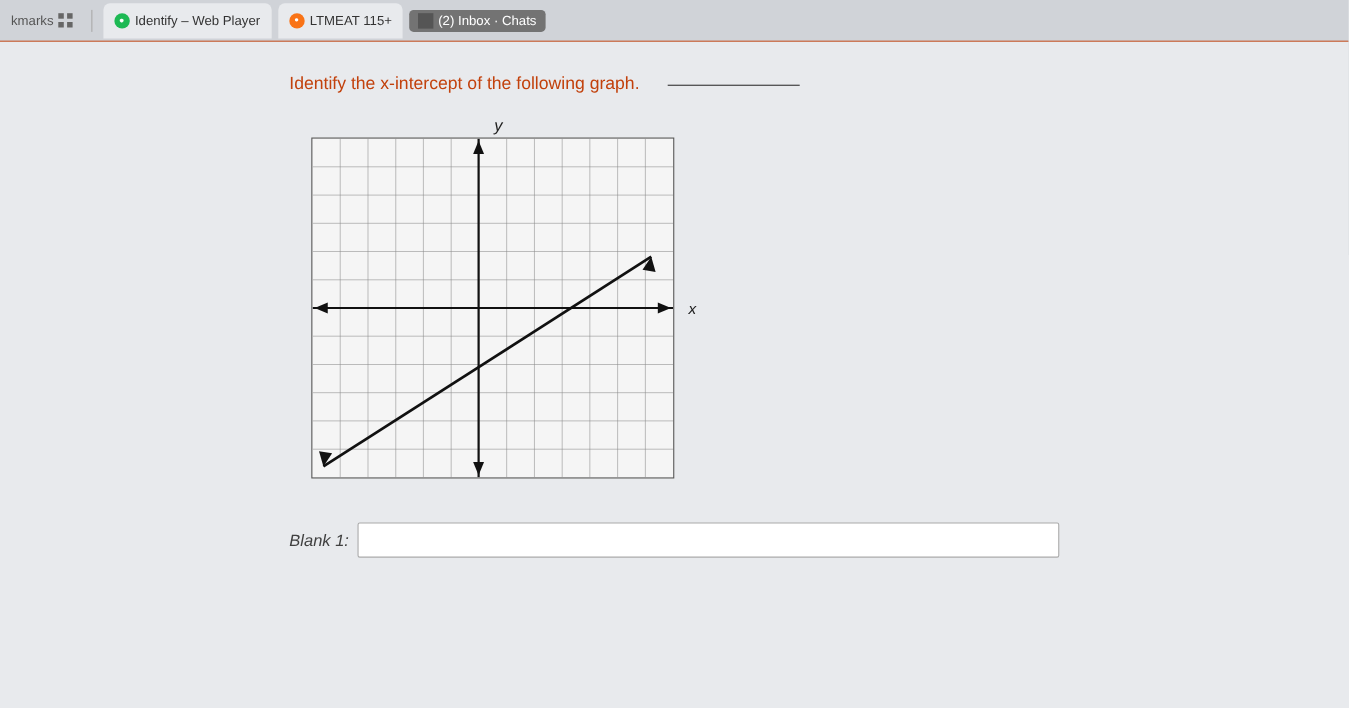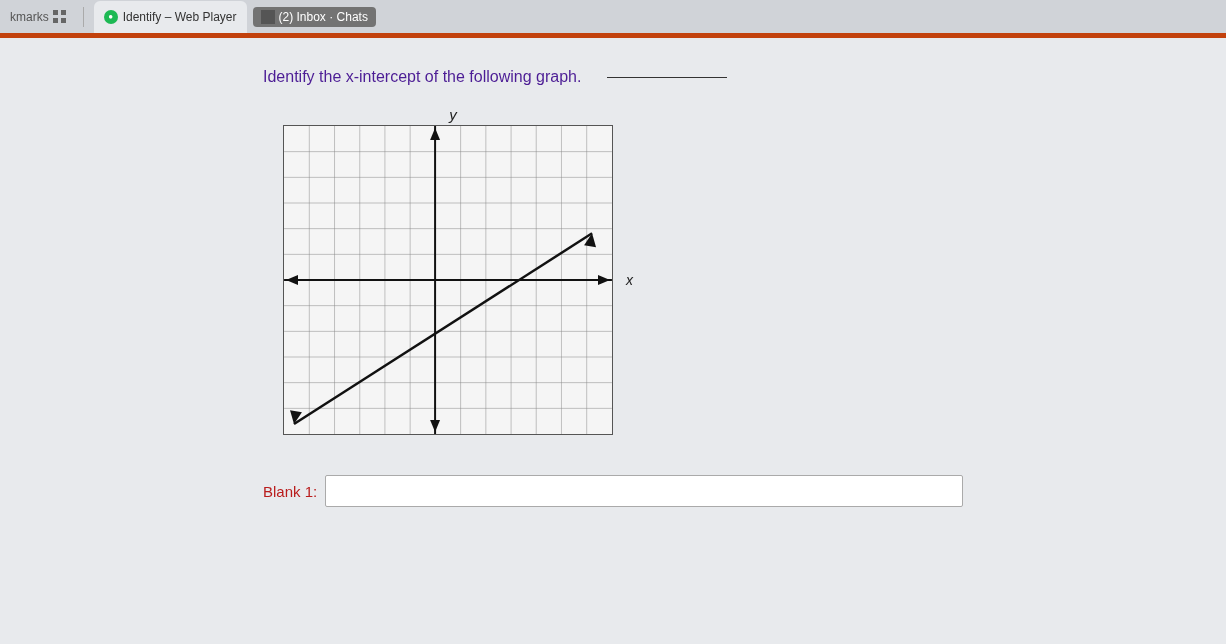--- a/index.html
+++ b/index.html
@@ -12,21 +12,21 @@
       position: relative;
     }
 
     
     .tab-bar {
       display: flex;
       align-items: center;
       background: #d0d3d8;
       height: 38px;
       padding: 0 10px;
-      border-bottom: 5px solid #c2410c;
+      border-bottom: 1px solid #c2410c;
       gap: 6px;
     }
 
     .bookmarks-area {
       display: flex;
       align-items: center;
       gap: 4px;
       color: #555;
       font-size: 12px;
       margin-right: 6px;
@@ -129,21 +129,21 @@
     .question-area {
       width: 700px;
       display: flex;
       flex-direction: column;
       align-items: flex-start;
       gap: 20px;
     }
 
     .question-text {
       font-size: 16px;
-      color: #4c1d95;
+      color: #c2410c;
       display: flex;
       align-items: center;
       gap: 20px;
     }
 
     .answer-line {
       display: inline-block;
       width: 120px;
       border-bottom: 1.5px solid #333;
       margin-left: 6px;
@@ -205,22 +205,23 @@
     .blank-area {
       display: flex;
       align-items: center;
       gap: 8px;
       margin-top: 20px;
       width: 700px;
     }
 
     .blank-label {
       font-size: 15px;
-      color: #b91c1c;
+      color: #404040;
       white-space: nowrap;
+      font-style: italic;
     }
 
     .blank-input {
       flex: 1;
       height: 32px;
       border: 1px solid #aaa;
       background: #fff;
       border-radius: 2px;
       padding: 0 8px;
       font-size: 14px;
@@ -241,20 +242,24 @@
     </div>
   </div>
   <div class="divider"></div>
 
   <div class="tab">
     <div class="spotify-icon">●</div>
     <span>Identify – Web Player</span>
   </div>
 
 
+  <div class="tab">
+    <div class="ltmeat-icon">●</div>
+    <span>LTMEAT 115+</span>
+  </div>
 
   <div class="inbox-tab">
     <span style="display:inline-block;width:14px;height:14px;background:#555;vertical-align:middle;"></span>
     <span>(2) Inbox · Chats</span>
   </div>
 </div>
 
 <div class="main-content">
 
   <div class="question-area">

